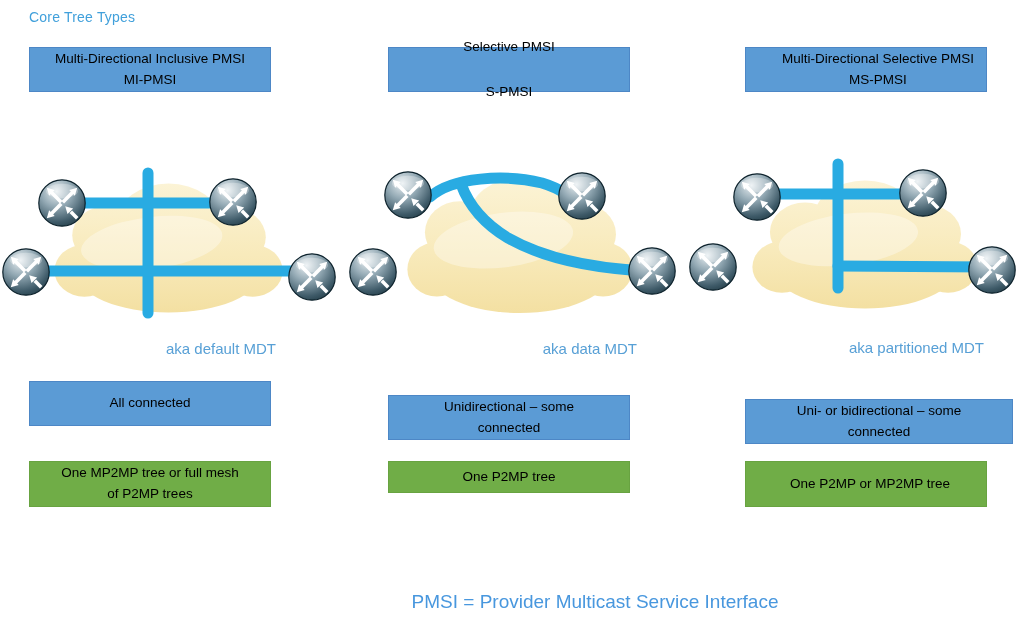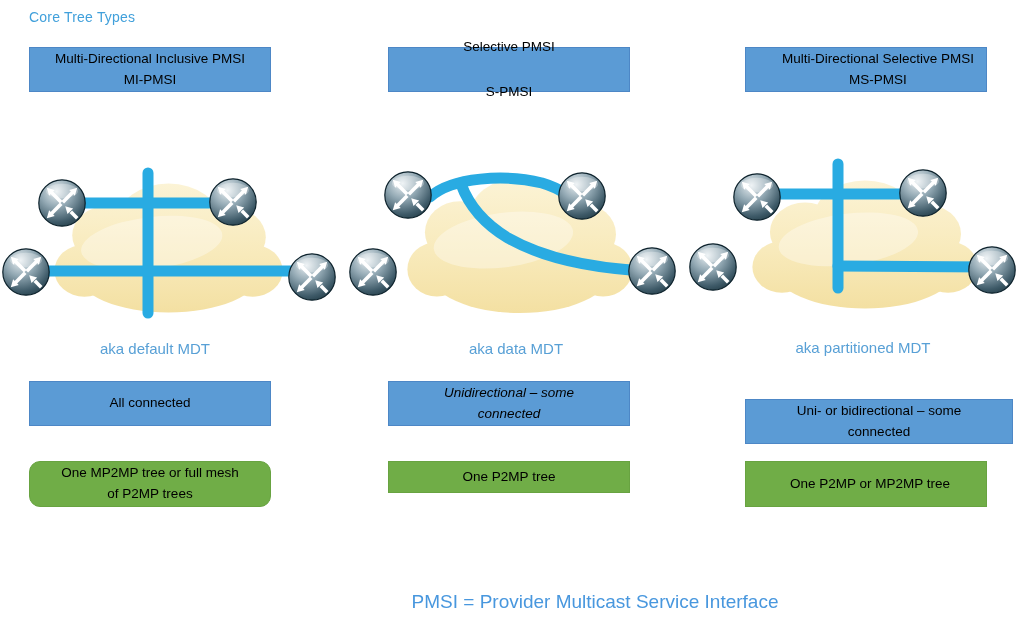--- a/index.html
+++ b/index.html
@@ -10,21 +10,21 @@
   .page-title{
     position:absolute;left:29px;top:9px;font-size:14px;color:#41A0DB;letter-spacing:.2px;
   }
   .box{
     position:absolute;display:flex;flex-direction:column;justify-content:center;align-items:center;
     text-align:center;color:#000000;font-size:13.5px;line-height:1.55;box-sizing:border-box;
   }
   .blue{background:#5B9BD5;border:1px solid #4D87C6;}
   .green{background:#70AD47;border:1px solid #68A341;}
   .aka{
-    position:absolute;width:242px;text-align:center;color:#58A0D6;font-size:15px;
+    position:absolute;width:242px;text-align:right;color:#58A0D6;font-size:15px;
   }
   .footer-note{
     position:absolute;top:591px;left:300px;width:590px;text-align:center;
     font-size:19px;color:#4897DE;
   }
   .diagram-layer{position:absolute;left:0;top:0;pointer-events:none;}
 </style>
 </head>
 <body>
 
@@ -125,30 +125,30 @@
   </div>
 
   <div class="aka" style="left:34px;top:340px;">aka default MDT</div>
   <div class="aka" style="left:395px;top:340px;">aka data MDT</div>
   <div class="aka" style="left:742px;top:339px;">aka partitioned MDT</div>
 
   <div class="box blue" style="left:29px;top:381px;width:242px;height:45px;">
     <div>All connected</div>
     <div></div>
   </div>
-  <div class="box blue" style="left:388px;top:381px;width:242px;height:45px;font-style:italic;">
+  <div class="box blue" style="left:388px;top:395px;width:242px;height:45px;">
     <div>Unidirectional – some</div>
     <div>connected</div>
   </div>
   <div class="box blue" style="left:745px;top:399px;width:268px;height:45px;">
     <div>Uni- or bidirectional – some</div>
     <div>connected</div>
   </div>
 
-  <div class="box green" style="left:29px;top:461px;width:242px;height:46px;border-radius:11px;">
+  <div class="box green" style="left:29px;top:461px;width:242px;height:46px;">
     <div>One MP2MP tree or full mesh</div>
     <div>of P2MP trees</div>
   </div>
   <div class="box green" style="left:388px;top:461px;width:242px;height:32px;">
     <div>One P2MP tree</div>
     <div></div>
   </div>
   <div class="box green" style="left:745px;top:461px;width:242px;height:46px;padding-left:8px;">
     <div>One P2MP or MP2MP tree</div>
     <div></div>

